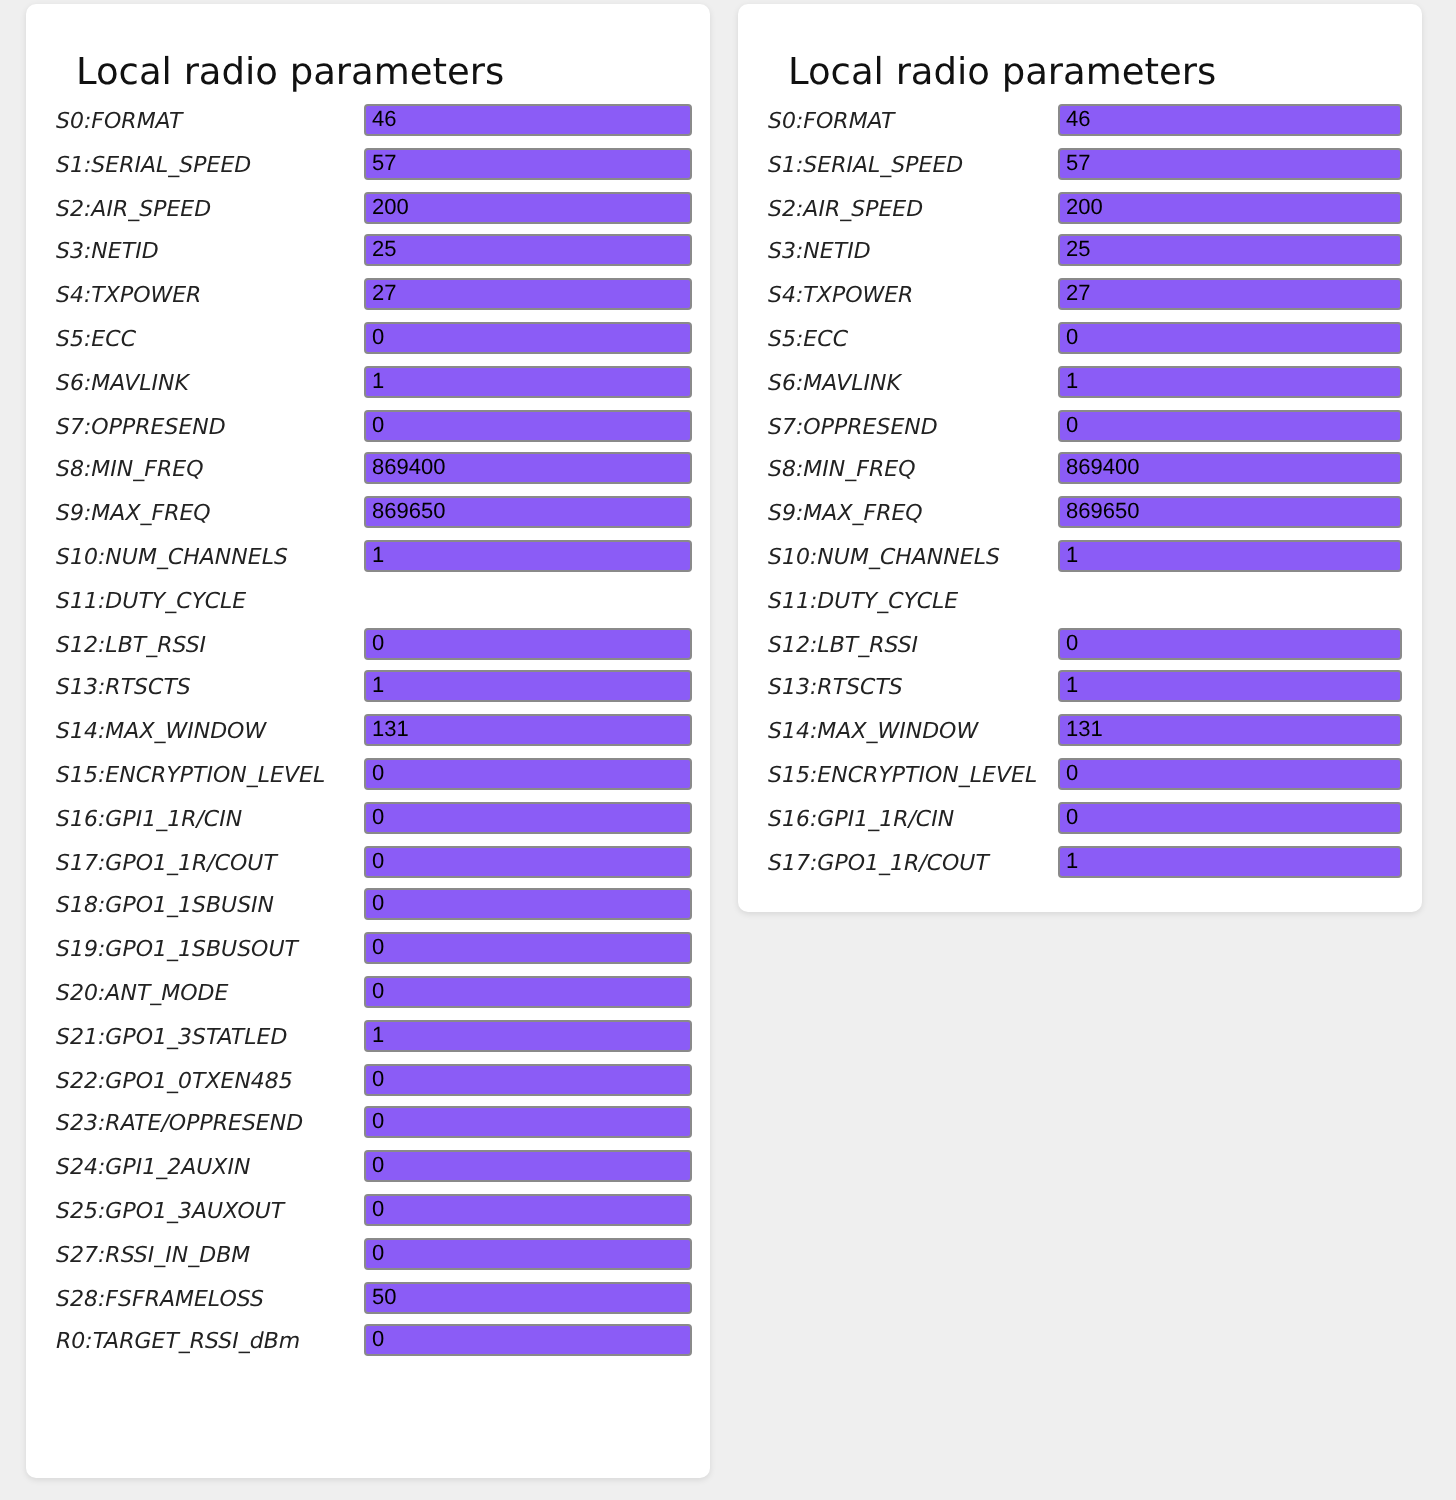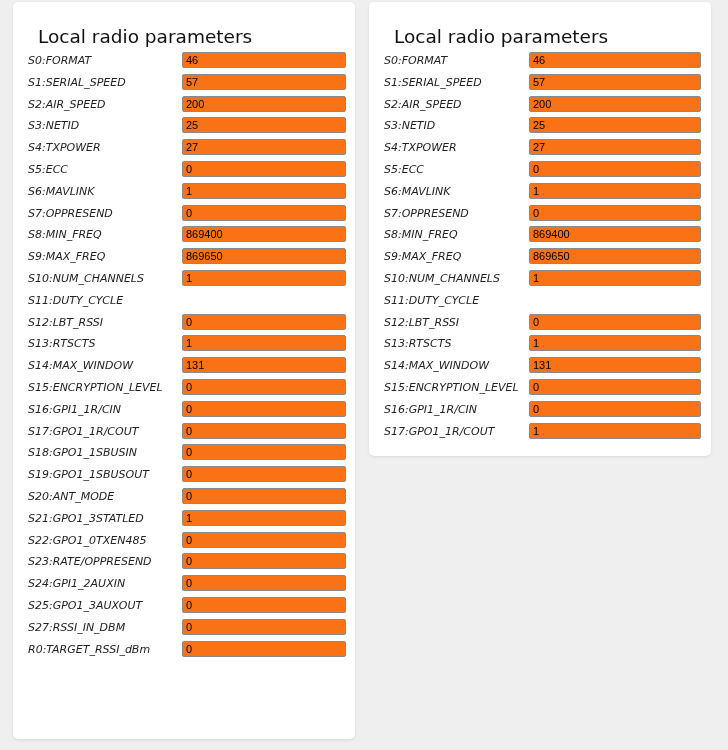--- a/index.html
+++ b/index.html
@@ -66,21 +66,21 @@
       position: absolute;
       top: 1px;
       height: 16px;
       box-sizing: border-box;
       border: 1px solid #8a8a8a;
       border-radius: 2px;
       padding: 0 3px;
       font-size: 11px;
       font-family: "Liberation Sans", sans-serif;
       color: #000;
-      background: #f97316;
+      background: #8b5cf6;
       outline: none;
     }
     #card-local .row input {
       left: 169px;
       width: 164px;
     }
     #card-remote .row input {
       left: 160px;
       width: 172px;
     }
@@ -192,20 +192,24 @@
       </div>
     <div class="row">
         <span class="label">S25:GPO1_3AUXOUT</span>
         <input type="text" value="0" style="">
       </div>
     <div class="row">
         <span class="label">S27:RSSI_IN_DBM</span>
         <input type="text" value="0" style="">
       </div>
     <div class="row">
+        <span class="label">S28:FSFRAMELOSS</span>
+        <input type="text" value="50" style="">
+      </div>
+    <div class="row">
         <span class="label">R0:TARGET_RSSI_dBm</span>
         <input type="text" value="0" style="">
       </div>
   </div>
 </div>
 
 <div class="card" id="card-remote">
   <h2 class="card-title">Local radio parameters</h2>
   <div class="rows">
     <div class="row">

